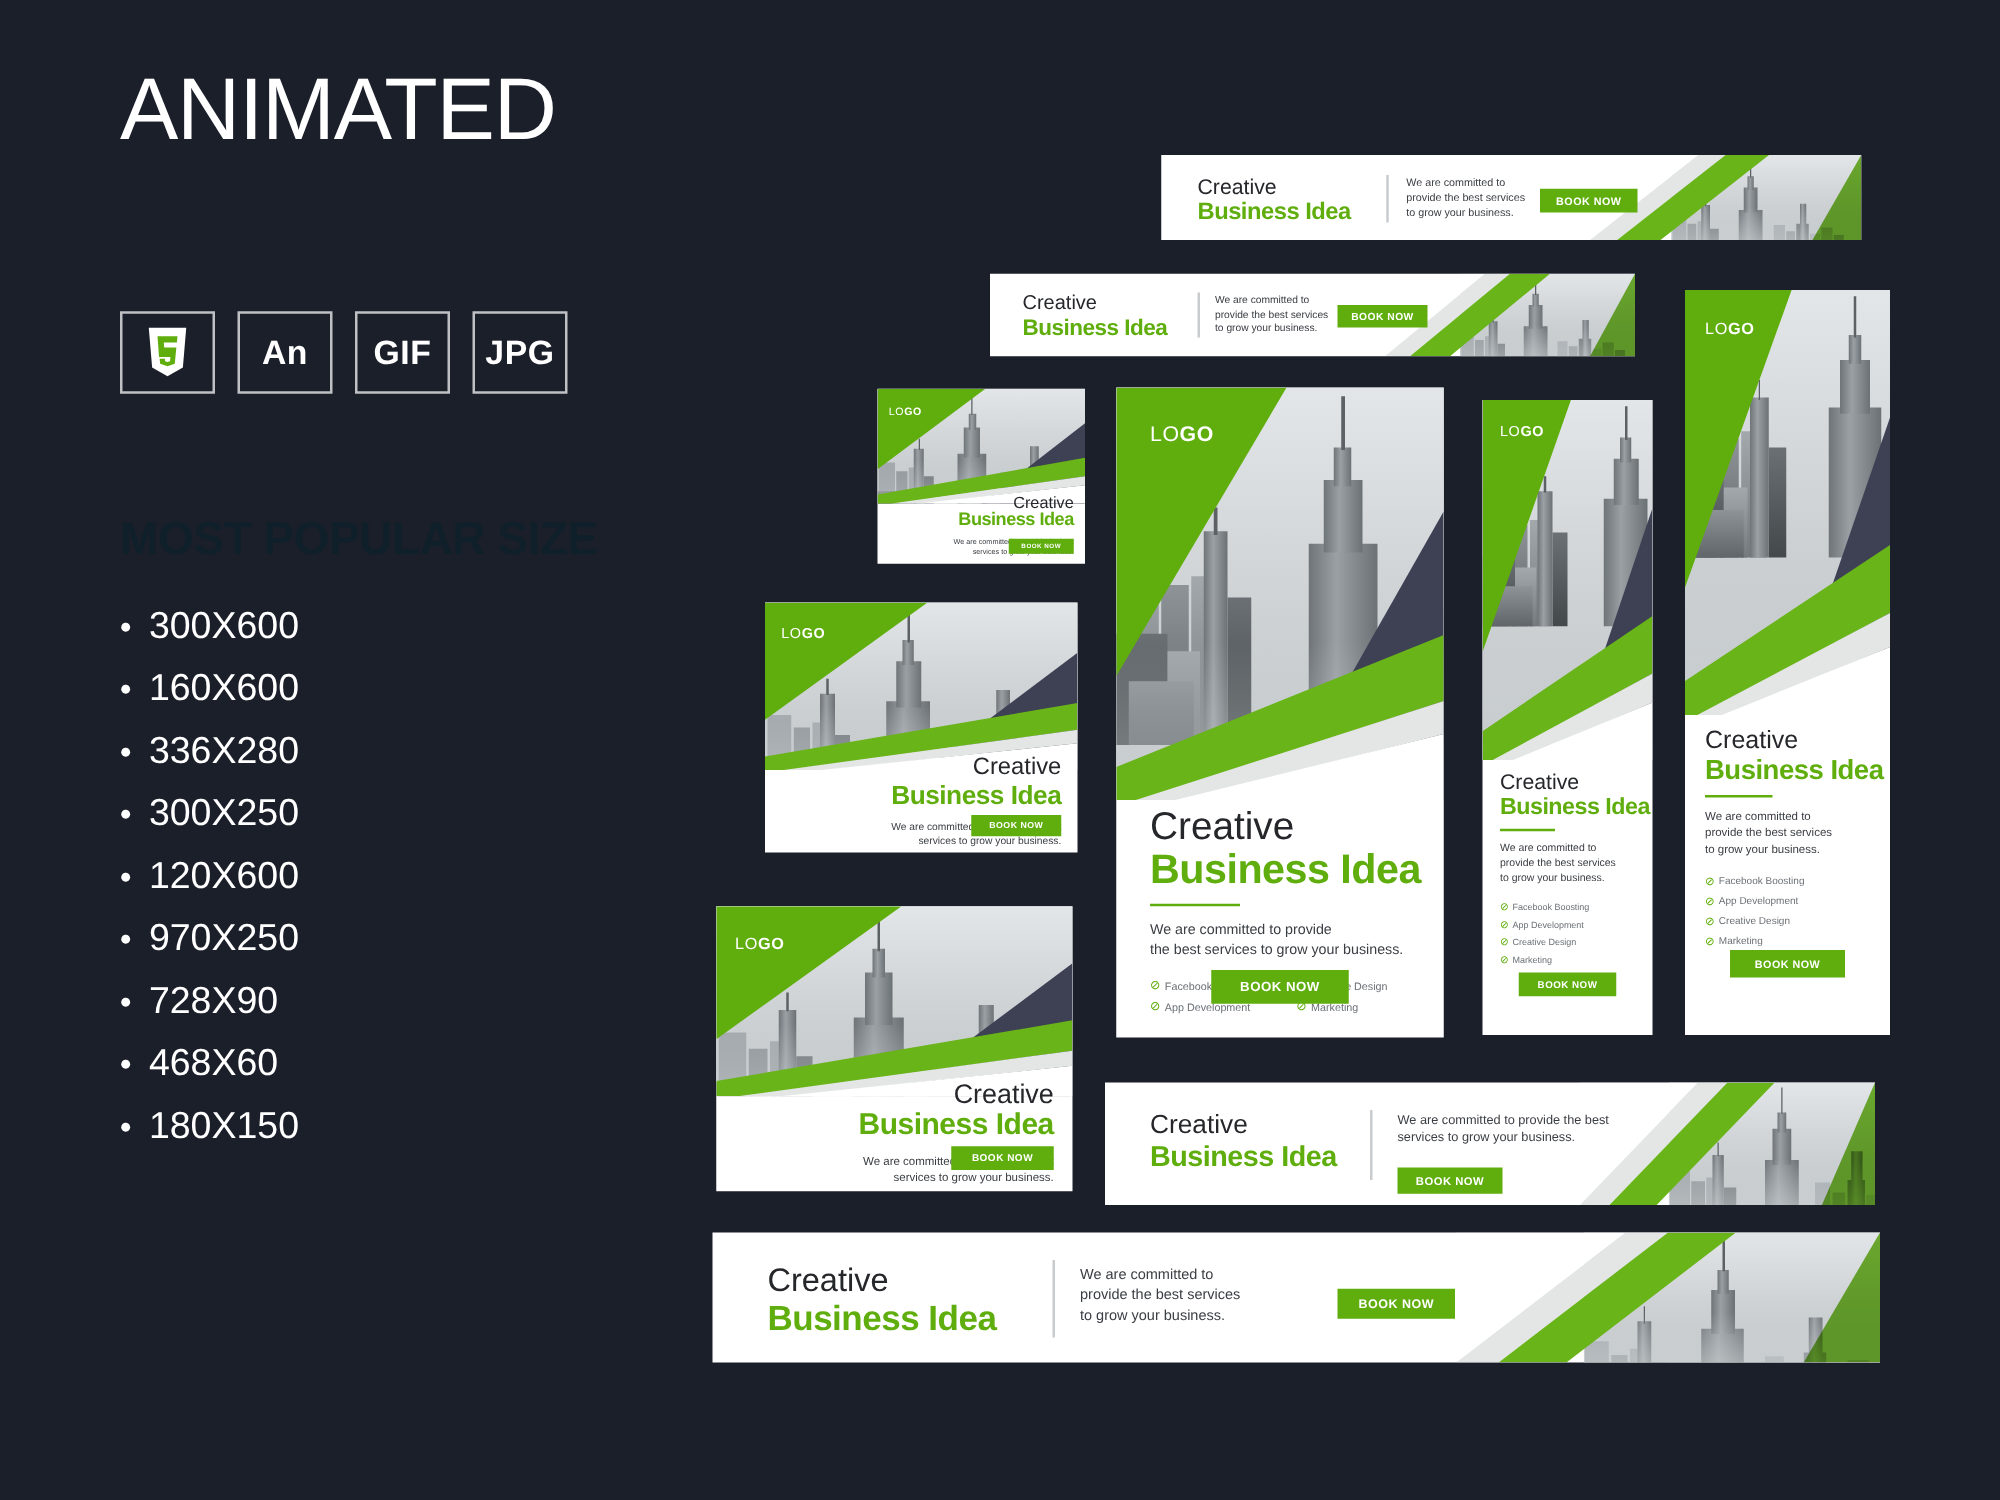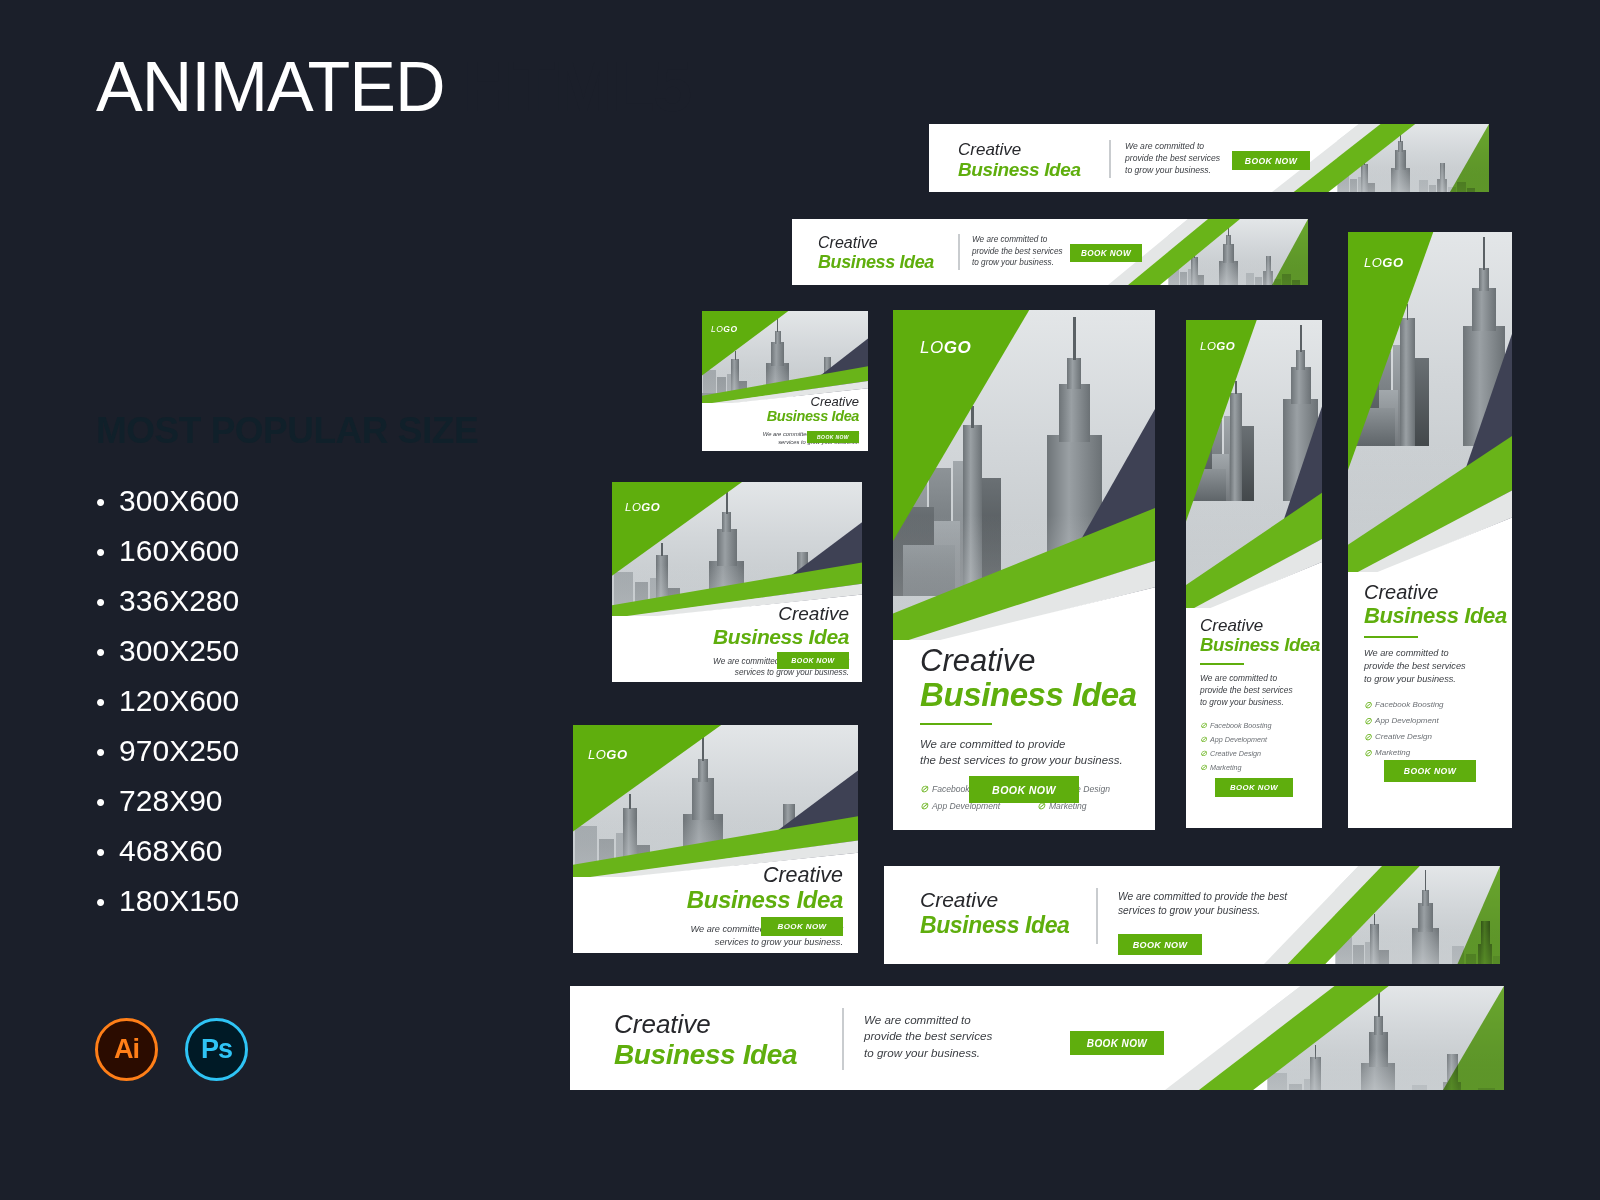--- a/index.html
+++ b/index.html
@@ -63,21 +63,21 @@
   .adobe{
     width:63px; height:63px; border-radius:50%;
     display:flex; align-items:center; justify-content:center;
     font-size:27px; font-weight:700; letter-spacing:-1px;
   }
   .adobe.ai{ background:#2B0C00; border:3px solid #FF7F18; color:#FF7F18; }
   .adobe.ps{ background:#001A26; border:3px solid #2FC4F5; color:#2FC4F5; }
 
   
   #showcase{ position:absolute; inset:0; z-index:6; }
-  .banner{ position:absolute; background:#ffffff; overflow:hidden;font-style:italic; }
+  .banner{ position:absolute; background:#ffffff; overflow:hidden; }
 
   
   .photo{ position:absolute; inset:0; overflow:hidden; background:#c9cdcf; }
   .sky{ position:absolute; inset:0;
     background:linear-gradient(#e3e6e8 0%,#d2d6d9 42%,#bfc4c7 100%); }
   .tower{ position:absolute; background:linear-gradient(90deg,#6e7478,#9aa0a4 40%,#6b7175); }
   .spire{ position:absolute; background:#5b6165; }
   .blk{ position:absolute; background:linear-gradient(180deg,#8d9397,#5f6569); }
   .blk.l{ background:linear-gradient(180deg,#a2a8ac,#74797d); }
   .blk.d{ background:linear-gradient(180deg,#6a7074,#43484b); }
@@ -117,20 +117,39 @@
 
 <div id="left-col">
 
   <div id="headline">
     <div class="hl-line">
       <span class="hl-thin">ANIMATED</span>
       <span class="hl-bold">HTML5</span>
     </div>
   </div>
 
+  <div id="format-badges">
+    <div class="badge">
+      <span>
+        <svg width="34" height="40" viewBox="0 0 34 40">
+          <path d="M2 0h30l-2.7 32L17 39 4.7 32z" fill="#ffffff"></path>
+          <path d="M9 7h16l-.5 5H14l.4 4h9.7l-1.3 13-5.8 2-5.9-2-.4-4h4.2l.2 2 1.9.6 2-.6.3-3.5H10.2z" fill="#5FAE0D"></path>
+        </svg>
+      </span>
+    </div>
+    <div class="badge">
+      <span>An</span>
+    </div>
+    <div class="badge">
+      <span>GIF</span>
+    </div>
+    <div class="badge">
+      <span>JPG</span>
+    </div>
+  </div>
 
   <div id="popular-title">MOST POPULAR SIZE</div>
 
   <div id="size-list">
     <div class="size-row">
         <span class="size-dot">•</span>
         <span>300X600</span>
       </div>
     <div class="size-row">
         <span class="size-dot">•</span>
@@ -159,28 +178,20 @@
     <div class="size-row">
         <span class="size-dot">•</span>
         <span>468X60</span>
       </div>
     <div class="size-row">
         <span class="size-dot">•</span>
         <span>180X150</span>
       </div>
   </div>
 
-  <div id="adobe-icons">
-    <div class="adobe ai">
-        <span>Ai</span>
-      </div>
-    <div class="adobe ps">
-        <span>Ps</span>
-      </div>
-  </div>
 </div>
 
 <div id="showcase">
     <div class="banner" style="left: 929px; top: 124px; width: 560px; height: 68px;">
       <div style="position: absolute; inset: 0px 0px 0px 343px; overflow: hidden;">
         <div style="position: absolute; inset: 0px 0px 0px 65.1px; overflow: hidden;">
           <div class="photo">
             <div class="sky"></div>
             <div class="blk l" style="left: 0.84px; top: 49.56px; width: 10.92px; height: 50.4px;"></div>
             <div class="blk" style="left: 12.6px; top: 55.44px; width: 7.56px; height: 44.52px;"></div>

